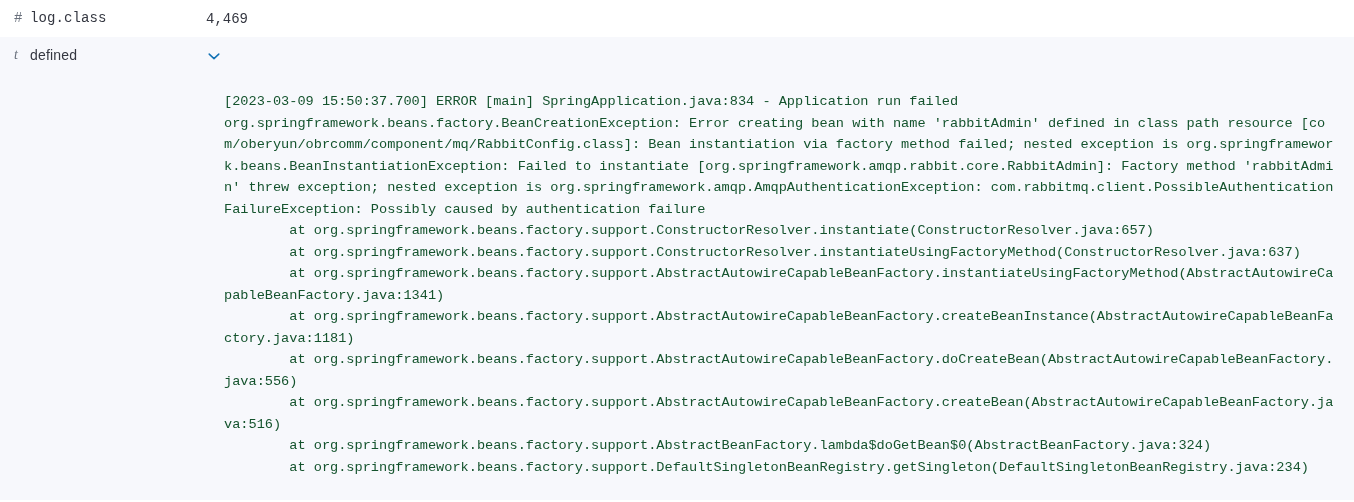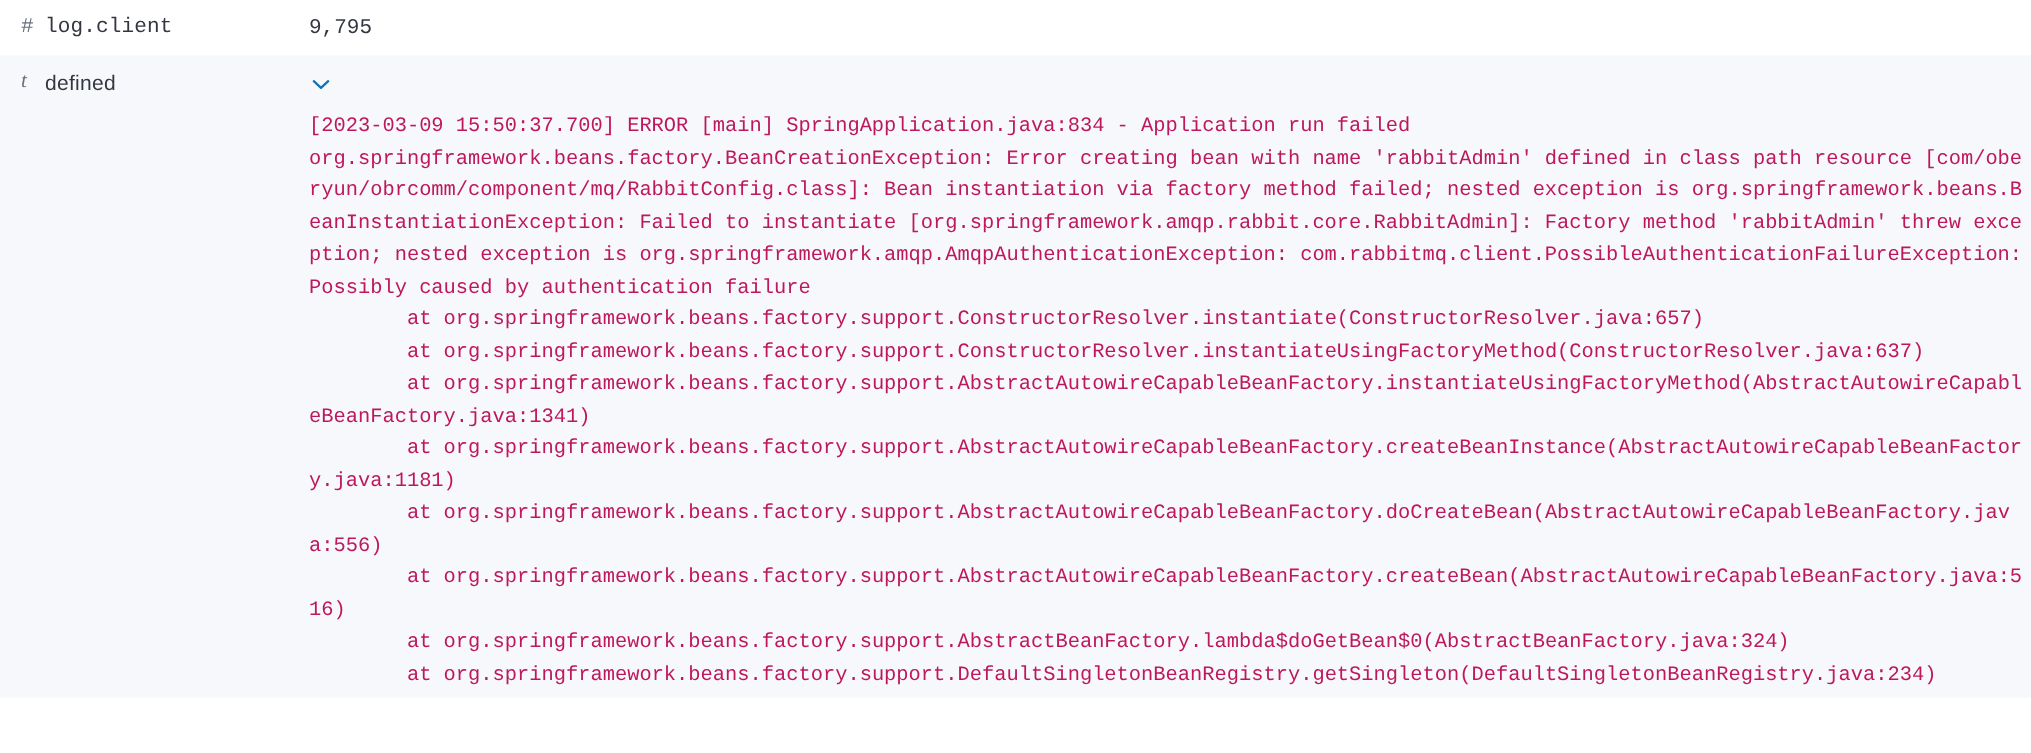--- a/index.html
+++ b/index.html
@@ -107,25 +107,25 @@
     position: absolute;
     left: 0;
     top: 2px;
   }
 
   
   .message-block {
     font-family: "Liberation Mono", monospace;
     font-size: 13.6px;
     line-height: 21.5px;
-    color: #be185d;
+    color: #14532d;
     white-space: pre-wrap;
     word-break: break-all;
     overflow-wrap: anywhere;
-    margin: 0;
+    margin: 18px;
     padding: 0;
     letter-spacing: 0px;
   }
 
   .msg-cell {
     flex: 1 1 auto;
     min-width: 0;
     box-sizing: border-box;
     padding: 0 0 0 6px;
     position: relative;
@@ -144,24 +144,24 @@
   }
 </style>
 </head>
 <body>
 
 <div class="doc-table">
 
   <div class="field-row">
     <div class="cell-name">
       <span class="type-icon hash">#</span>
-      <span class="field-label">log.client</span>
+      <span class="field-label">log.class</span>
     </div>
     <div class="cell-value">
-      <span class="value-mono">9,795</span>
+      <span class="value-mono">4,469</span>
     </div>
   </div>
 
   <div class="field-row zebra">
     <div style="width:1354px;">
 
       <div class="msg-row-inner">
         <div class="cell-name">
           <span class="type-icon">t</span>
           <span class="field-label sans">defined</span>

